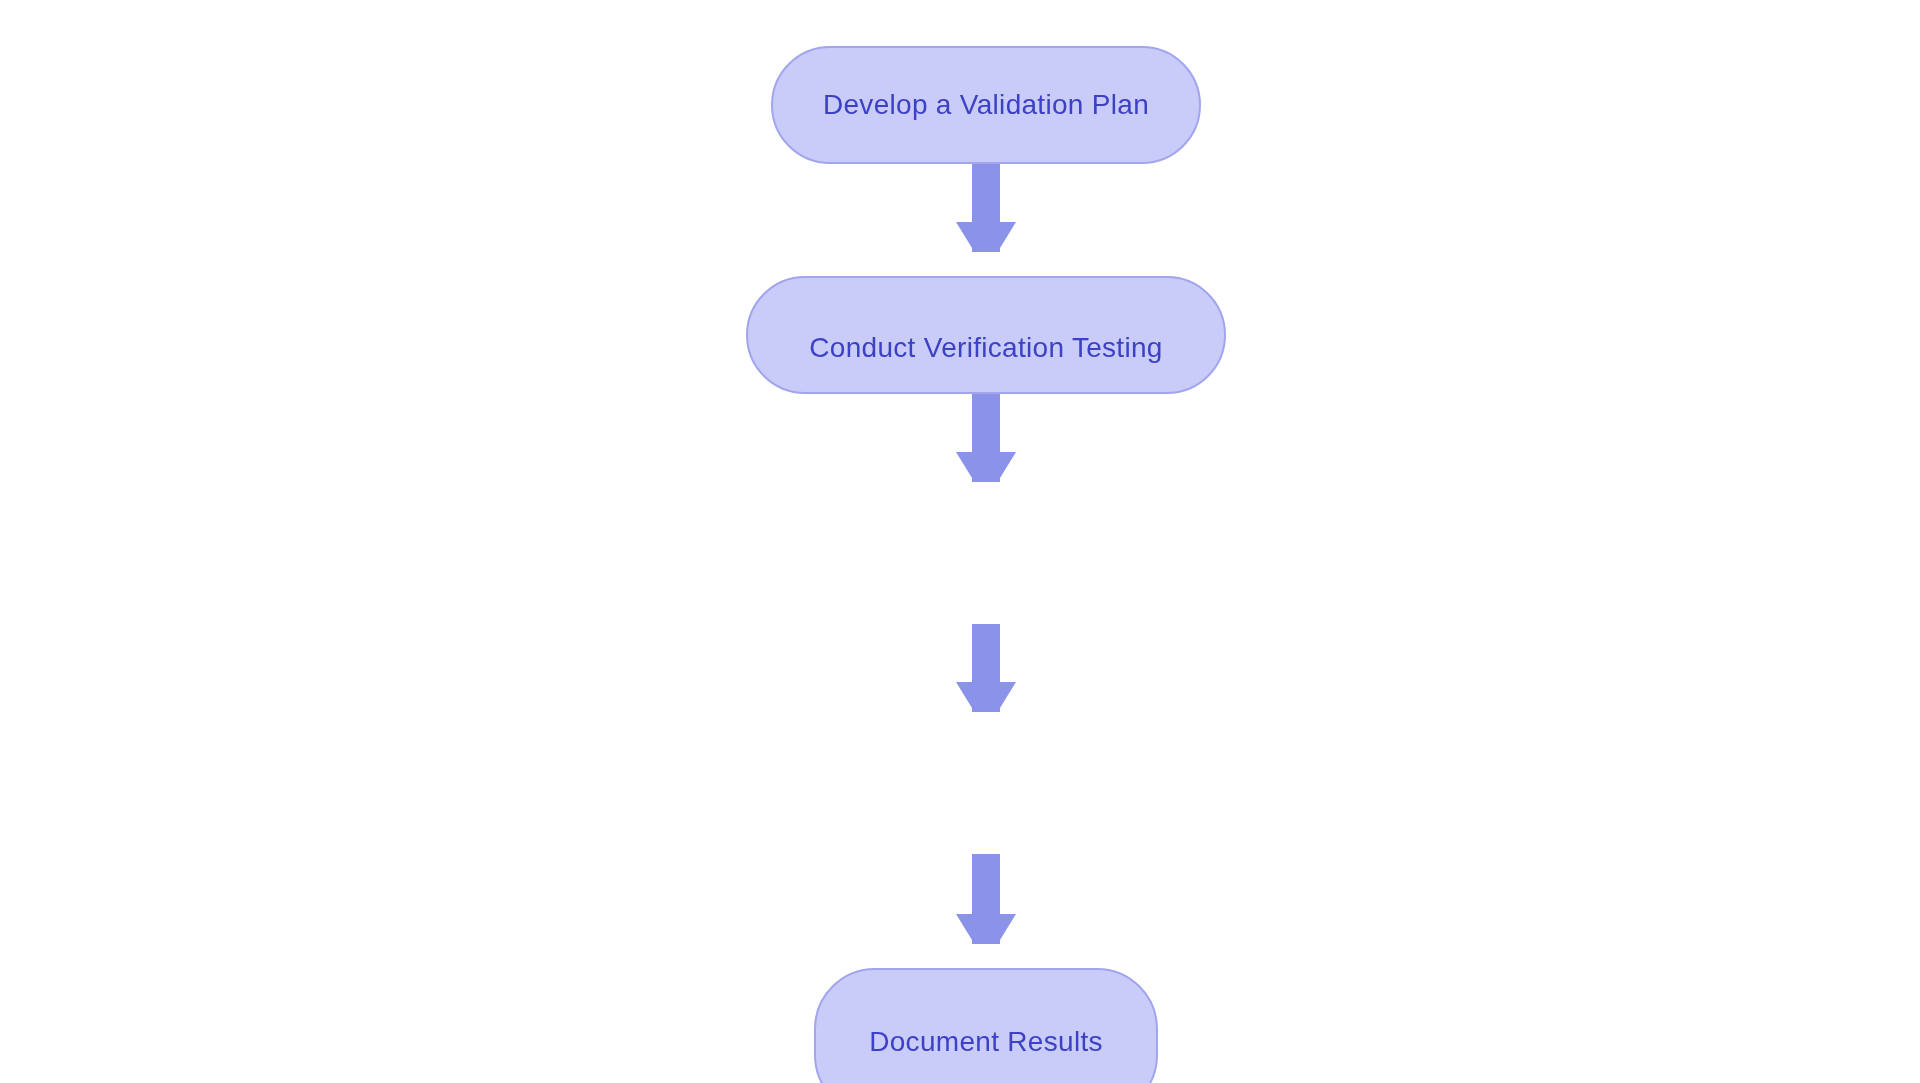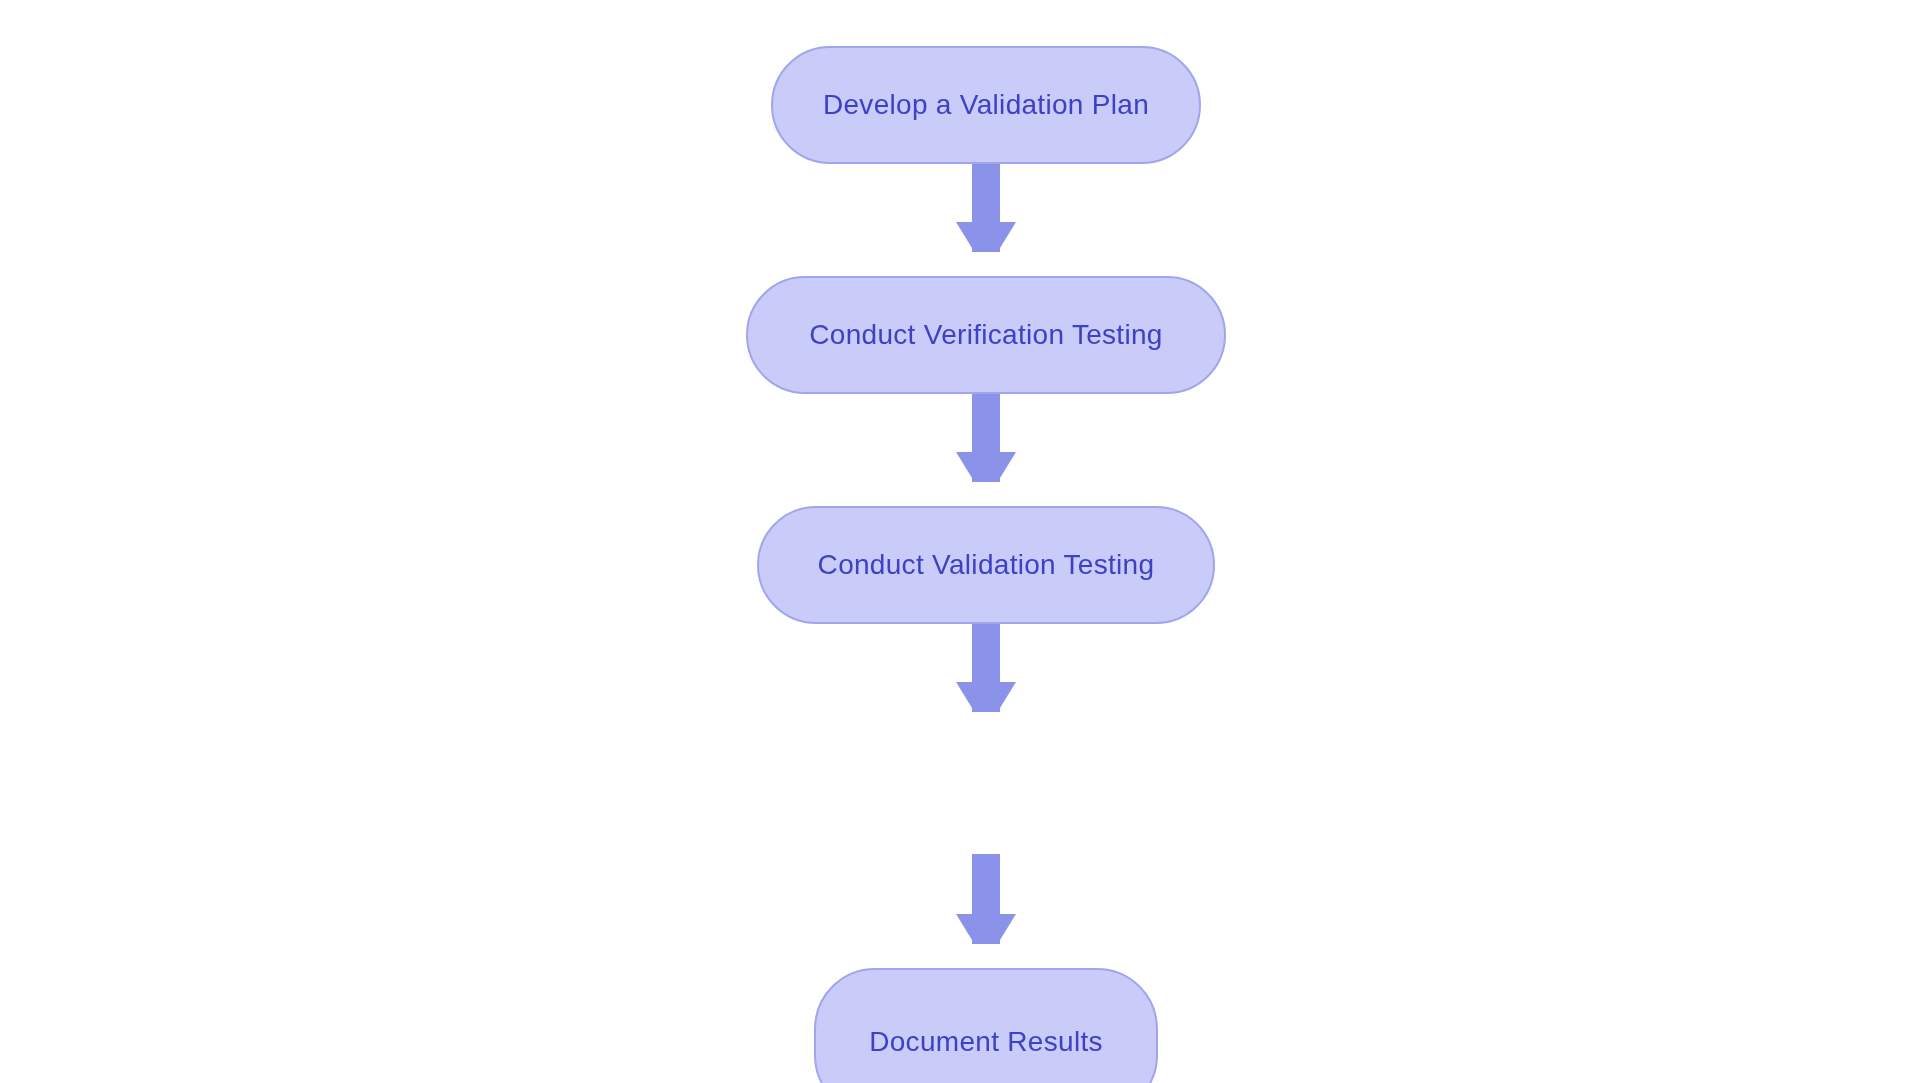--- a/index.html
+++ b/index.html
@@ -71,32 +71,29 @@
 
   <div class="flow-node" style="top: 18px;  width: 430px;">
     <span>Develop a Validation Plan</span>
   </div>
 
   <div class="flow-arrow" style="top: 136px; height: 112px;">
     <div class="shaft"></div>
     <div class="head"></div>
   </div>
 
-  <div class="flow-node" style="top: 248px; width: 480px;">
+  <div class="flow-node" style="top: 248px; width: 480px; align-items: flex-end;">
     <span>Conduct Verification Testing</span>
   </div>
 
   <div class="flow-arrow" style="top: 366px; height: 112px;">
     <div class="shaft"></div>
     <div class="head"></div>
   </div>
 
-  <div class="flow-node" style="top: 478px; width: 458px;">
-    <span>Conduct Validation Testing</span>
-  </div>
 
   <div class="flow-arrow" style="top: 596px; height: 112px;">
     <div class="shaft"></div>
     <div class="head"></div>
   </div>
 
 
   <div class="flow-arrow" style="top: 826px; height: 114px;">
     <div class="shaft"></div>
     <div class="head"></div>

